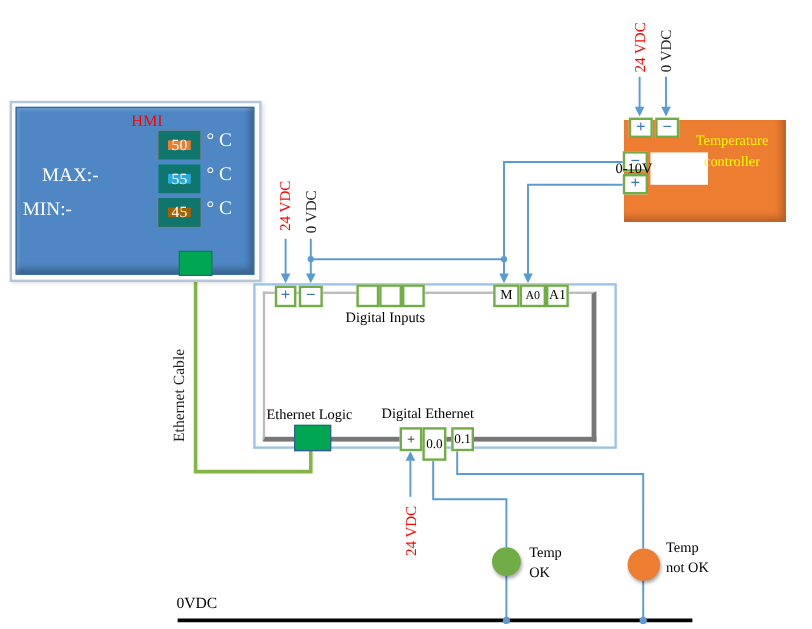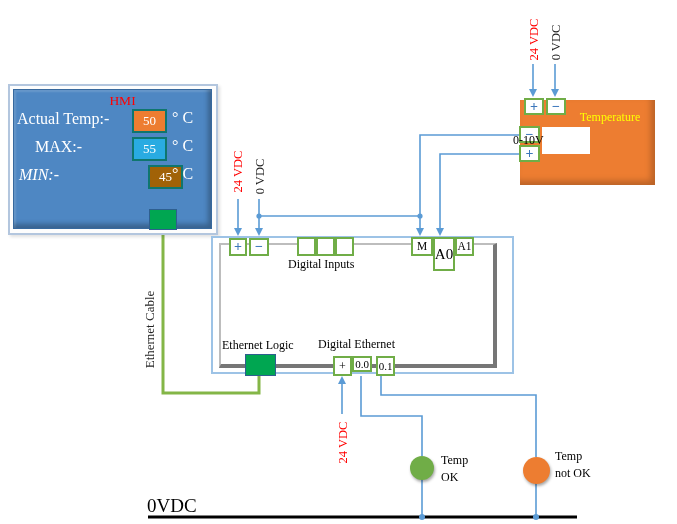--- a/index.html
+++ b/index.html
@@ -11,21 +11,21 @@
   .term{position:absolute;z-index:3;background:#fff;border:2px solid #70ad47;
         display:flex;align-items:center;justify-content:center;
         font-size:12px;color:#000;line-height:1;}
   .term.blue-sym{color:#3b76bb;font-weight:bold;font-size:14px;}
   .rot{position:absolute;z-index:4;width:52px;height:15px;text-align:center;
        transform:rotate(-90deg);font-size:12.5px;white-space:nowrap;line-height:15px;}
   .red{color:#ff0000;}
   .blk{color:#1f1f1f;}
   .lbl{position:absolute;z-index:4;color:#000;font-size:12px;white-space:nowrap;}
   .hmi-text{position:absolute;z-index:4;color:#fff;font-size:16px;white-space:nowrap;}
-  .valbox{position:absolute;z-index:4;width:35px;height:24px;border:2px solid #0f766e;
+  .valbox{position:absolute;z-index:4;width:35px;height:24px;border:8px solid #0f766e;
           color:#fff;font-size:13px;display:flex;align-items:center;justify-content:center;}
   .circle{position:absolute;z-index:3;border-radius:50%;
           box-shadow:1px 2px 3px rgba(0,0,0,0.35);}
   .port{position:absolute;z-index:3;background:#00a651;border:1px solid #2e5f8f;}
 </style>
 </head>
 <body>
 
 <div id="stage">
 
@@ -71,66 +71,66 @@
       <circle cx="420" cy="216" r="2.6"></circle>
       <circle cx="422" cy="517" r="3"></circle>
       <circle cx="536" cy="517" r="3"></circle>
     </g>
   </svg>
 
   <div class="box" style="left:8px;top:84px;width:210px;height:151px;border:2px solid #b3c6de;background:#fdfdfd;box-shadow:2px 2px 3px rgba(0,0,0,0.12);"></div>
   <div class="box" style="left:13px;top:89px;width:199px;height:140px;background:#4e87c3;border:1px solid #37699e;box-shadow:inset -3px -4px 5px rgba(0,0,0,0.28),inset 2px 2px 2px rgba(255,255,255,0.15);"></div>
   <div class="lbl" style="left:13px;top:93px;width:219px;text-align:center;color:#ff0000;font-size:13.5px;z-index:4;">HMI</div>
 
-  <div class="hmi-text" style="left:17px;top:110px;">Actual Temp:-</div>
   <div class="valbox" style="left:132px;top:109px;background:#ed7d31;">50</div>
   <div class="hmi-text" style="left:172px;top:109px;">° C</div>
 
   <div class="hmi-text" style="left:35px;top:138px;">MAX:-</div>
   <div class="valbox" style="left:132px;top:137px;background:#29abe2;">55</div>
   <div class="hmi-text" style="left:172px;top:137px;">° C</div>
 
-  <div class="hmi-text" style="left:19px;top:166px;font-style:italic;">MIN:-</div>
-  <div class="valbox" style="left:148px;top:165px;background:#a16207;">45</div>
+  <div class="hmi-text" style="left:19px;top:166px;">MIN:-</div>
+  <div class="valbox" style="left:132px;top:165px;background:#a16207;">45</div>
   <div class="hmi-text" style="left:172px;top:165px;">° C</div>
 
   <div class="port" style="left:149px;top:209px;width:28px;height:21px;"></div>
   <div class="rot blk" style="left:104px;top:322px;width:90px;font-size:13px;">Ethernet Cable</div>
 
   <div class="box" style="left:211px;top:236px;width:303px;height:138px;border:2px solid #9dc3e6;background:#fff;"></div>
   <div class="box" style="left:219px;top:243px;width:278px;height:125px;background:#fff;border-top:2px solid #bdbdbd;border-left:2px solid #bdbdbd;border-right:4px solid #767676;border-bottom:4px solid #767676;"></div>
 
   <div class="term blue-sym" style="left:229px;top:238px;width:18px;height:18px;">+</div>
   <div class="term blue-sym" style="left:249px;top:238px;width:20px;height:18px;">−</div>
 
   <div class="term" style="left:297px;top:237px;width:19px;height:19px;"></div>
   <div class="term" style="left:316px;top:237px;width:19px;height:19px;"></div>
   <div class="term" style="left:335px;top:237px;width:19px;height:19px;"></div>
   <div class="lbl" style="left:288px;top:257px;">Digital Inputs</div>
 
   <div class="term" style="left:411px;top:237px;width:22px;height:19px;font-size:11.5px;">M</div>
-  <div class="term" style="left:433px;top:237px;width:22px;height:34px;font-size:15px;">A0</div>
+  <div class="term" style="left:433px;top:237px;width:22px;height:19px;font-size:10px;">A0</div>
   <div class="term" style="left:455px;top:237px;width:19px;height:19px;font-size:11.5px;">A1</div>
 
 
   <div class="lbl" style="left:222px;top:338px;">Ethernet Logic</div>
   <div class="port" style="left:245px;top:354px;width:31px;height:22px;"></div>
 
   <div class="lbl" style="left:318px;top:337px;">Digital Ethernet</div>
   <div class="term" style="left:333px;top:356px;width:19px;height:20px;font-size:12px;">+</div>
-  <div class="term" style="left:352px;top:356px;width:20px;height:16px;font-size:11px;">0.0</div>
+  <div class="term" style="left:352px;top:356px;width:20px;height:28px;font-size:11px;">0.0</div>
   <div class="term" style="left:376px;top:356px;width:19px;height:20px;font-size:11px;">0.1</div>
 
   <div class="rot red" style="left:212px;top:164px;">24 VDC</div>
   <div class="rot blk" style="left:234px;top:169px;">0 VDC</div>
   <div class="rot red" style="left:317px;top:435px;">24 VDC</div>
 
   <div class="box" style="left:520px;top:100px;width:135px;height:85px;background:#ed7d31;box-shadow:inset -4px -4px 6px rgba(0,0,0,0.22);"></div>
   <div class="lbl" style="left:566px;top:109px;width:88px;text-align:center;color:#ffff00;line-height:17px;z-index:3;">
     <div>Temperature</div>
+    <div>controller</div>
   </div>
 
   <div class="term blue-sym" style="left:524px;top:98px;width:20px;height:17px;">+</div>
   <div class="term blue-sym" style="left:546px;top:98px;width:20px;height:17px;">−</div>
 
   <div class="box" style="left:542px;top:127px;width:48px;height:27px;background:#fff;z-index:2;"></div>
   <div class="term blue-sym" style="left:519px;top:126px;width:21px;height:17px;">−</div>
   <div class="term blue-sym" style="left:519px;top:145px;width:21px;height:17px;">+</div>
   <div class="lbl" style="left:513px;top:133px;z-index:3;">0-10V</div>
 
@@ -142,15 +142,15 @@
     <div>Temp</div>
     <div>OK</div>
   </div>
 
   <div class="circle" style="left:523px;top:457px;width:27px;height:27px;background:#ed7d31;"></div>
   <div class="lbl" style="left:555px;top:448px;line-height:17px;">
     <div>Temp</div>
     <div>not OK</div>
   </div>
 
-  <div class="lbl" style="left:147px;top:495px;font-size:19px;">0VDC</div>
+  <div class="lbl" style="left:147px;top:495px;font-size:13px;">0VDC</div>
 
 </div>
 
 </body></html>

